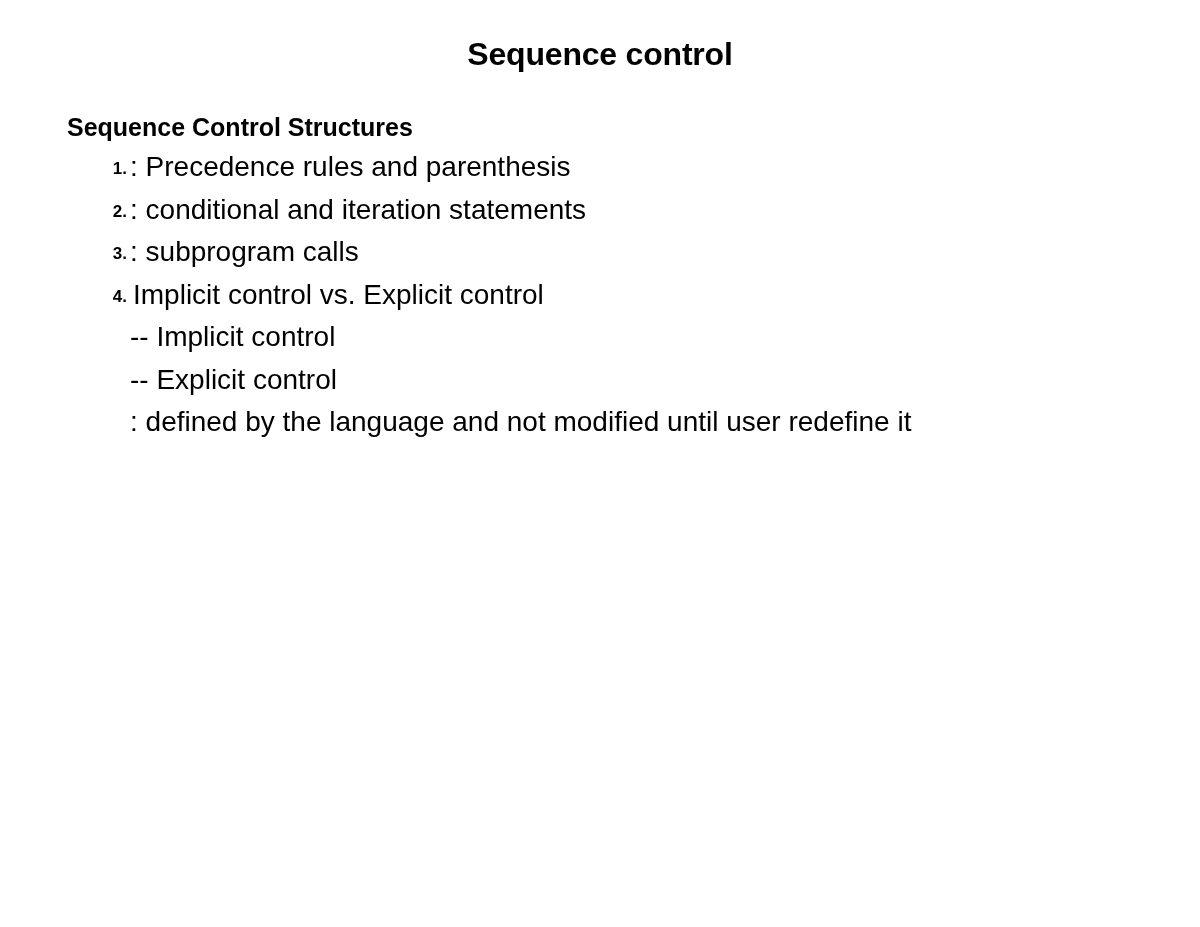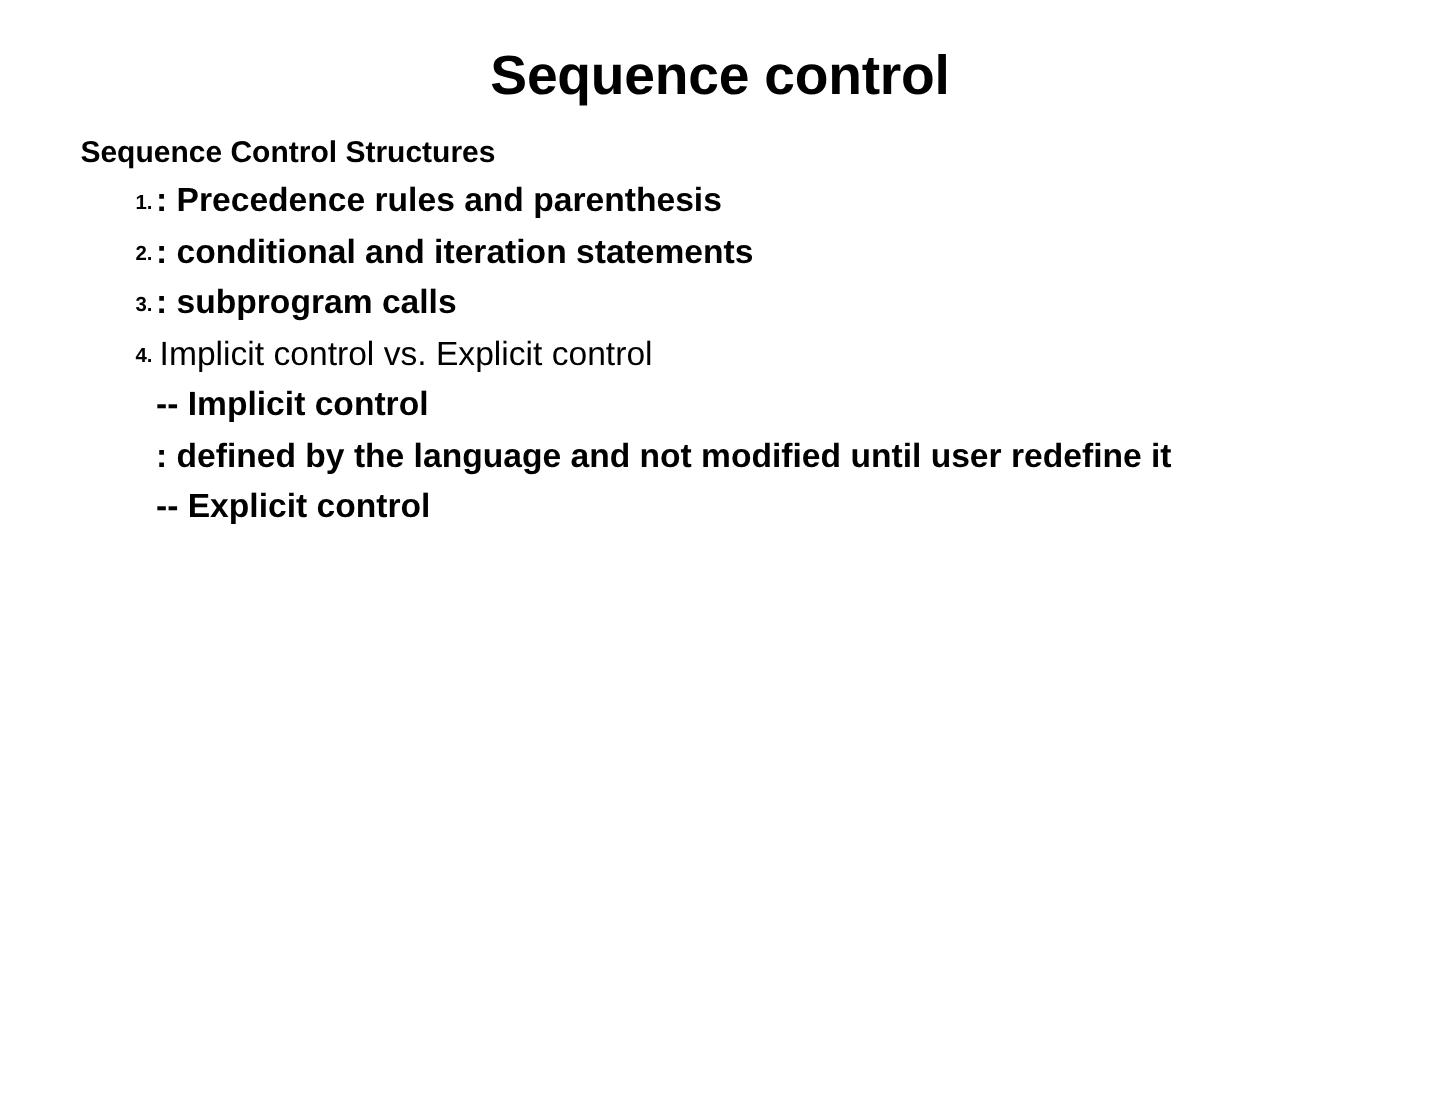--- a/index.html
+++ b/index.html
@@ -17,21 +17,21 @@
     color: #000000;
     -webkit-font-smoothing: antialiased;
   }
 
   .slide-title {
     position: absolute;
     left: 0;
     top: 38px;
     width: 1200px;
     text-align: center;
-    font-size: 46px;
+    font-size: 32px;
     font-weight: bold;
     line-height: 1.05;
     letter-spacing: -0.2px;
     color: #000000;
     white-space: nowrap;
   }
 
   .body-block {
     position: absolute;
     left: 55px;
@@ -78,21 +78,21 @@
     font-size: 17px;
     font-weight: bold;
     line-height: 46px;
     white-space: nowrap;
   }
 
   .sub-line {
     display: block;
     padding-left: 75px;
     font-size: 28px;
-    font-weight: bold;
+    font-weight: normal;
     line-height: 42.5px;
     white-space: nowrap;
   }
 </style>
 </head>
 <body>
 
 <div class="slide">
 
   <div class="slide-title">Sequence control</div>
@@ -123,19 +123,19 @@
         </span>
         <span class="sub-line">: subprogram calls</span>
       </li>
 
       <li class="num-item">
         <span class="num-row">
           <span class="num-marker">4.</span>
           <span>Implicit control vs. Explicit control</span>
         </span>
         <span class="sub-line">-- Implicit control</span>
+        <span class="sub-line">-- Explicit control</span>
         <span class="sub-line">: defined by the language and not modified until user redefine it</span>
-        <span class="sub-line">-- Explicit control</span>
       </li>
 
     </ol>
   </div>
 </div>
 
 </body></html>

